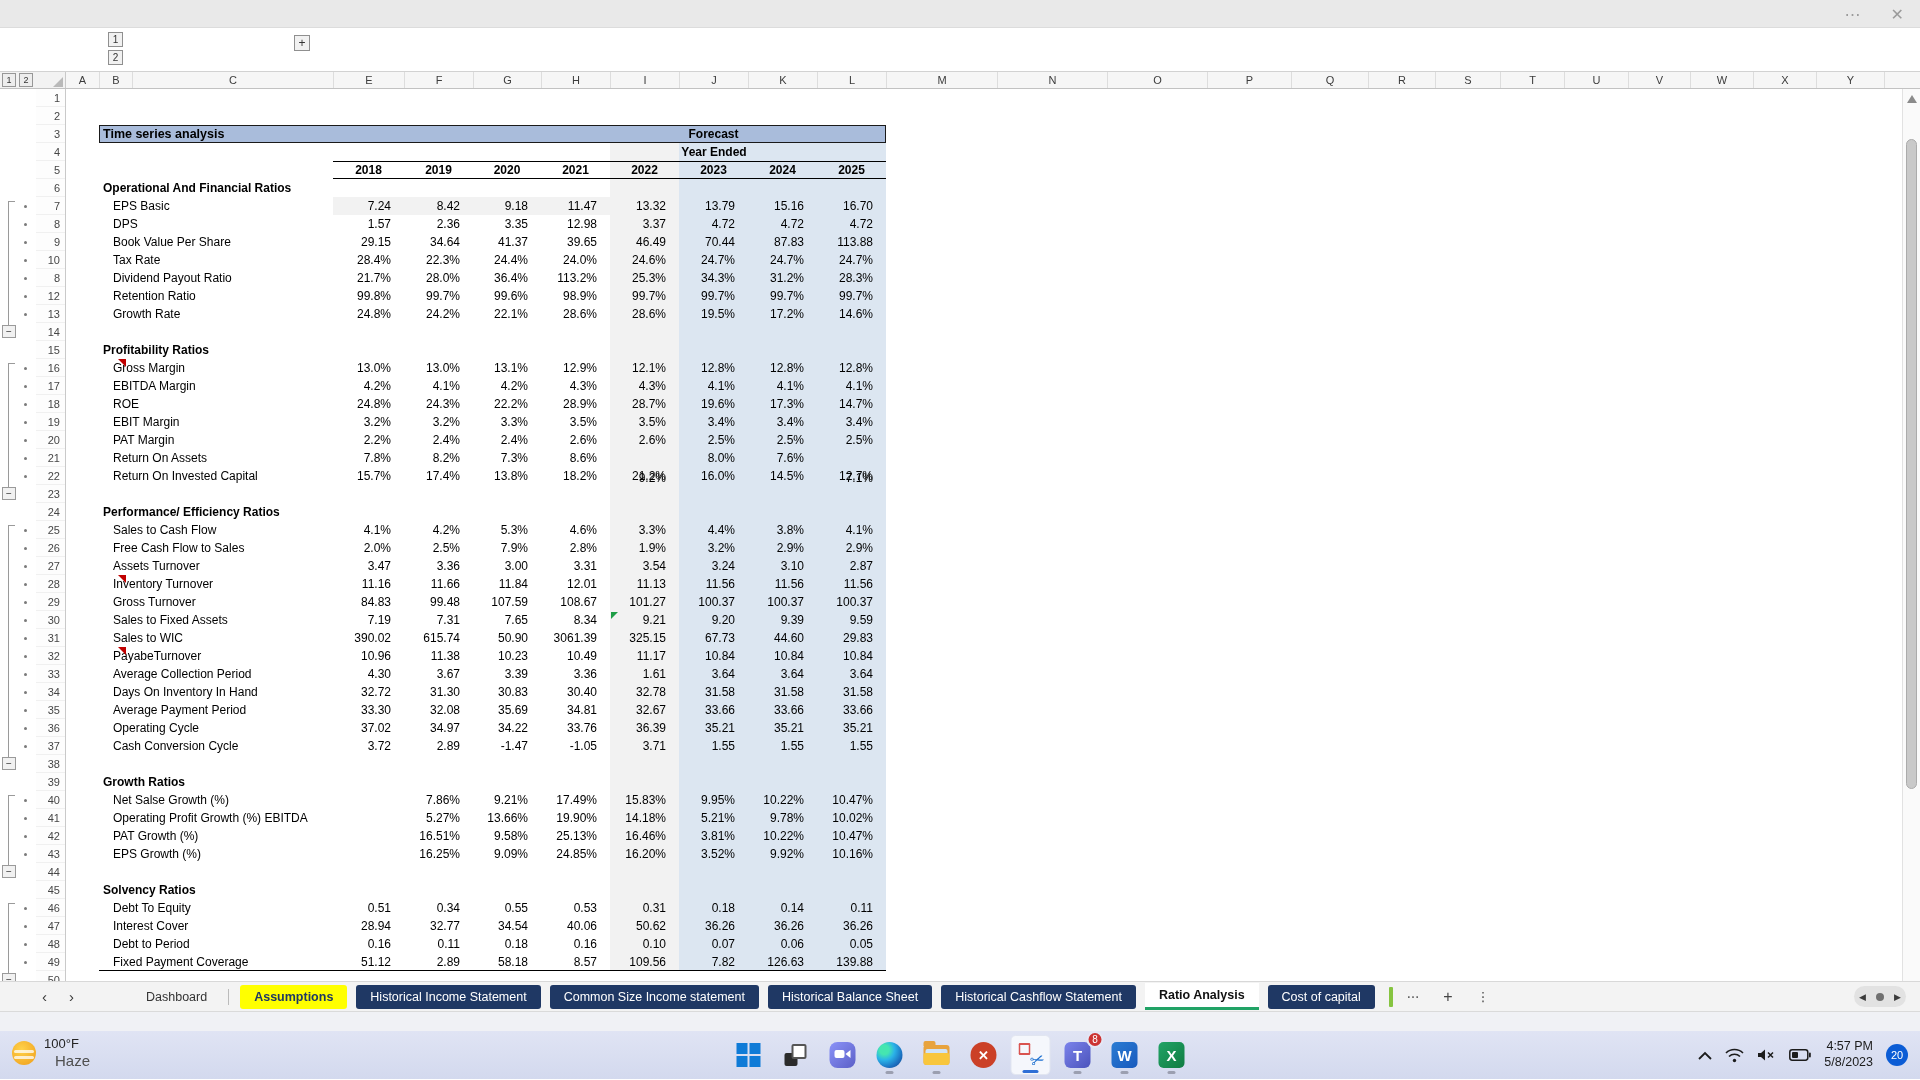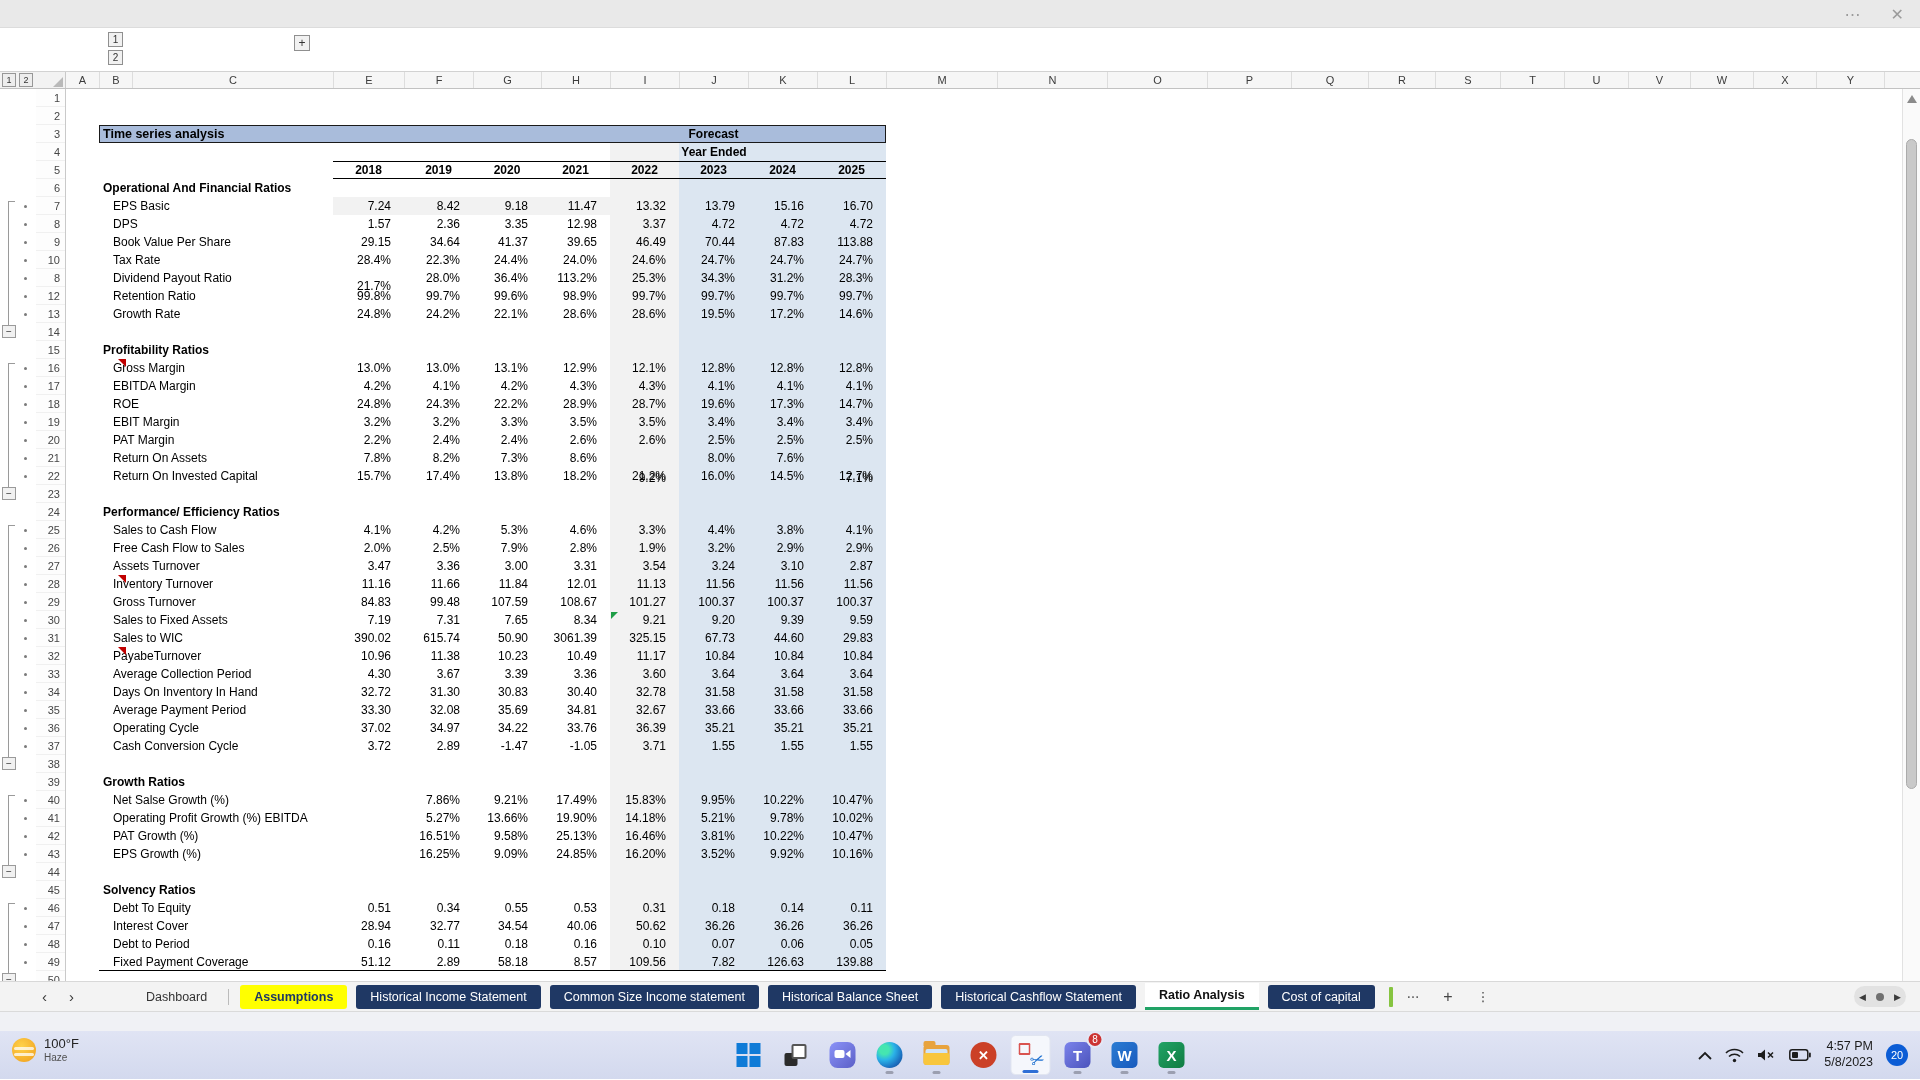--- a/index.html
+++ b/index.html
@@ -67,21 +67,21 @@
   
   .statusbar { height:20px; background:#f0f1f5; border-top:1px solid #dadada; }
 
   
   .taskbar { height:48px; background:linear-gradient(#e0e4f4,#d3d9ee); position:relative; }
   .weather { position:absolute; left:12px; top:5px; display:flex; align-items:center; gap:8px; }
   .haze-icon { width:24px; height:24px; border-radius:50%; background:radial-gradient(circle at 40% 35%,#ffd24a,#ef9d1b); position:relative; overflow:hidden; }
   .haze-icon i { position:absolute; left:2px; right:2px; height:3px; background:rgba(255,255,255,.75); border-radius:2px; }
   .weather-text { line-height:1.2; }
   .weather-temp { font-size:13px; color:#242424; }
-  .weather-cond { font-size:10px; color:#4f4f4f; }
+  .weather-cond { font-size:15px; color:#4f4f4f;margin-left:11px; }
   .center-cluster { position:absolute; left:50%; top:0; height:48px; transform:translateX(-50%); display:flex; align-items:center; gap:7px; }
   .tb-item { width:40px; height:40px; display:flex; align-items:center; justify-content:center; position:relative; border-radius:5px; }
   .tb-item.activeapp { background:#f5f7fc; border:1px solid #e1e5f0; }
   .run-dash { position:absolute; bottom:1px; left:50%; transform:translateX(-50%); width:8px; height:3px; border-radius:2px; background:#9b9fb0; }
   .run-dash.blue { width:16px; background:#2f6fd6; }
   .start-logo { display:grid; grid-template-columns:11px 11px; grid-template-rows:11px 11px; gap:2px; }
   .start-logo i { background:#0f7bd7; }
   .search-pill { width:265px; height:36px; background:#fdfdfe; border:1px solid #ccd1e4; border-radius:18px; display:flex; align-items:center; padding:0 6px 0 14px; gap:9px; }
   .mag { width:11px; height:11px; border:2px solid #4a4a4a; border-radius:50%; position:relative; flex:0 0 auto; }
   .mag::after { content:""; position:absolute; width:6px; height:2px; background:#4a4a4a; transform:rotate(45deg); left:9px; top:10px; }
@@ -318,21 +318,21 @@
         <div class="cell" style="left: 47px; width: 218px; top: 162px;">Tax Rate</div>
         <div class="cell right" style="left: 267px; width: 71px; top: 162px;">28.4%</div>
         <div class="cell right" style="left: 338px; width: 69px; top: 162px;">22.3%</div>
         <div class="cell right" style="left: 407px; width: 68px; top: 162px;">24.4%</div>
         <div class="cell right" style="left: 475px; width: 69px; top: 162px;">24.0%</div>
         <div class="cell right" style="left: 544px; width: 69px; top: 162px;">24.6%</div>
         <div class="cell right" style="left: 613px; width: 69px; top: 162px;">24.7%</div>
         <div class="cell right" style="left: 682px; width: 69px; top: 162px;">24.7%</div>
         <div class="cell right" style="left: 751px; width: 69px; top: 162px;">24.7%</div>
         <div class="cell" style="left: 47px; width: 218px; top: 180px;">Dividend Payout Ratio</div>
-        <div class="cell right" style="left: 267px; width: 71px; top: 180px; margin-top: 8px;">21.7%</div>
+        <div class="cell right" style="left: 267px; width: 71px; top: 180px;">21.7%</div>
         <div class="cell right" style="left: 338px; width: 69px; top: 180px;">28.0%</div>
         <div class="cell right" style="left: 407px; width: 68px; top: 180px;">36.4%</div>
         <div class="cell right" style="left: 475px; width: 69px; top: 180px;">113.2%</div>
         <div class="cell right" style="left: 544px; width: 69px; top: 180px;">25.3%</div>
         <div class="cell right" style="left: 613px; width: 69px; top: 180px;">34.3%</div>
         <div class="cell right" style="left: 682px; width: 69px; top: 180px;">31.2%</div>
         <div class="cell right" style="left: 751px; width: 69px; top: 180px;">28.3%</div>
         <div class="cell" style="left: 47px; width: 218px; top: 198px;">Retention Ratio</div>
         <div class="cell right" style="left: 267px; width: 71px; top: 198px;">99.8%</div>
         <div class="cell right" style="left: 338px; width: 69px; top: 198px;">99.7%</div>
@@ -490,21 +490,21 @@
         <div class="cell right" style="left: 544px; width: 69px; top: 558px;">11.17</div>
         <div class="cell right" style="left: 613px; width: 69px; top: 558px;">10.84</div>
         <div class="cell right" style="left: 682px; width: 69px; top: 558px;">10.84</div>
         <div class="cell right" style="left: 751px; width: 69px; top: 558px;">10.84</div>
         <div class="redflag" style="left: 52px; top: 558px;"></div>
         <div class="cell" style="left: 47px; width: 218px; top: 576px;">Average Collection Period</div>
         <div class="cell right" style="left: 267px; width: 71px; top: 576px;">4.30</div>
         <div class="cell right" style="left: 338px; width: 69px; top: 576px;">3.67</div>
         <div class="cell right" style="left: 407px; width: 68px; top: 576px;">3.39</div>
         <div class="cell right" style="left: 475px; width: 69px; top: 576px;">3.36</div>
-        <div class="cell right" style="left: 544px; width: 69px; top: 576px;">3.60</div>
+        <div class="cell right" style="left: 544px; width: 69px; top: 576px;">1.61</div>
         <div class="cell right" style="left: 613px; width: 69px; top: 576px;">3.64</div>
         <div class="cell right" style="left: 682px; width: 69px; top: 576px;">3.64</div>
         <div class="cell right" style="left: 751px; width: 69px; top: 576px;">3.64</div>
         <div class="cell" style="left: 47px; width: 218px; top: 594px;">Days On Inventory In Hand</div>
         <div class="cell right" style="left: 267px; width: 71px; top: 594px;">32.72</div>
         <div class="cell right" style="left: 338px; width: 69px; top: 594px;">31.30</div>
         <div class="cell right" style="left: 407px; width: 68px; top: 594px;">30.83</div>
         <div class="cell right" style="left: 475px; width: 69px; top: 594px;">30.40</div>
         <div class="cell right" style="left: 544px; width: 69px; top: 594px;">32.78</div>
         <div class="cell right" style="left: 613px; width: 69px; top: 594px;">31.58</div>

